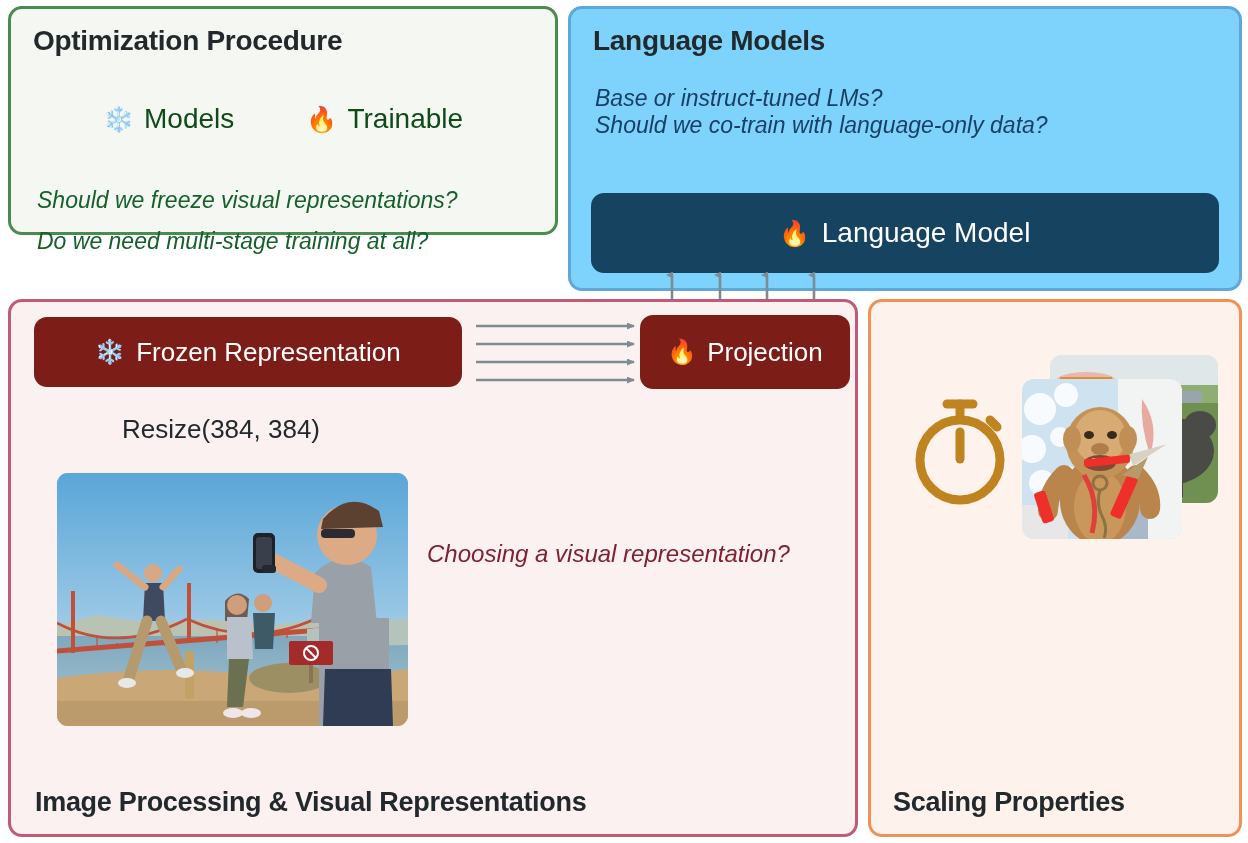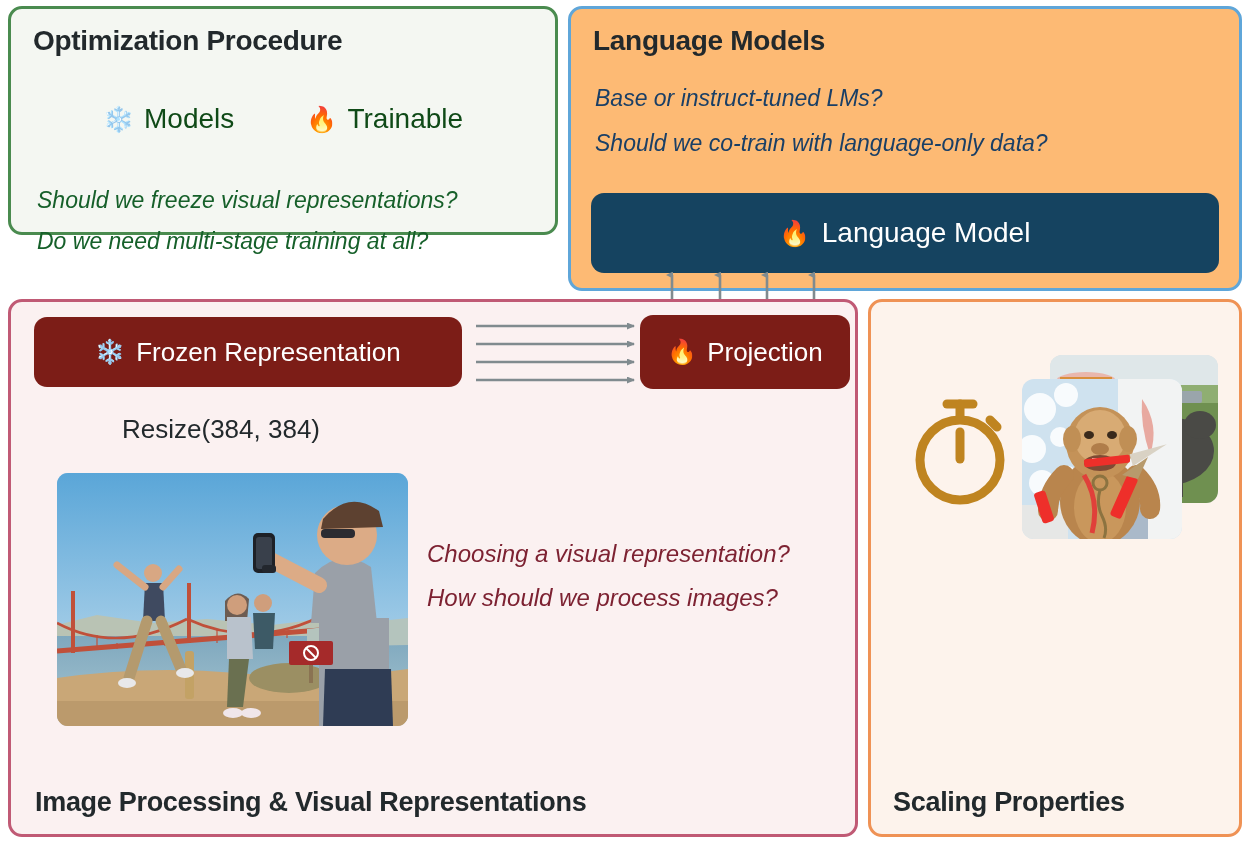--- a/index.html
+++ b/index.html
@@ -11,21 +11,21 @@
   .panel{position:absolute;box-sizing:border-box;border-radius:14px;border-width:3px;border-style:solid;}
 
   
   #panel-optimization{
     left:8px;top:6px;width:550px;height:229px;
     background:#f4f7f2;border-color:#4a8b4f;
   }
   
   #panel-language{
     left:568px;top:6px;width:674px;height:285px;
-    background:#fdba74;border-color:#5fa6d9;text-decoration:underline;
+    background:#7dd3fc;border-color:#5fa6d9;text-decoration:underline;
   }
   
   #panel-image{
     left:8px;top:299px;width:850px;height:538px;
     background:#fbf1f1;border-color:#c05a75;
   }
   
   #panel-scaling{
     left:868px;top:299px;width:374px;height:538px;
     background:#fdf3ec;border-color:#ef9255;
@@ -47,21 +47,21 @@
     justify-content:center;gap:72px;}
   .legend-item{display:flex;align-items:center;gap:10px;
     font-size:28px;color:#0f4a17;white-space:nowrap;}
   .legend-item .emo{font-size:25px;line-height:1;}
 
   #opt-questions{position:absolute;left:26px;top:178px;
     display:flex;flex-direction:column;gap:14px;}
   #opt-questions .q{color:#16602a;}
 
   #lm-questions{position:absolute;left:24px;top:76px;
-    display:flex;flex-direction:column;gap:18px;}
+    display:flex;flex-direction:column;}
   #lm-questions .q{color:#1a3f66;}
 
   
   #box-language-model{
     position:absolute;left:20px;top:184px;width:auto;right:20px;height:80px;
     background:#154360;border-radius:13px;
     display:flex;align-items:center;justify-content:center;gap:11px;
     color:#ffffff;font-size:28px;white-space:nowrap;
   }
   #box-language-model .emo{font-size:25px;}
@@ -277,21 +277,20 @@
       <rect x="232" y="168" width="44" height="24" rx="2" fill="#a52a2a"></rect>
       <circle cx="254" cy="180" r="7" fill="none" stroke="#ffffff" stroke-width="2"></circle>
       <line x1="249" y1="175" x2="259" y2="185" stroke="#ffffff" stroke-width="2"></line>
       <rect x="252" y="192" width="4" height="18" fill="#8a7352"></rect>
     </g>
   </svg>
 </div>
 
 <div id="img-questions">
   <div class="q">Choosing a visual representation?</div>
-  <div class="q">How should we process images?</div>
 </div>
 
 <div class="panel" id="panel-scaling">
   <div class="panel-title" id="title-scaling">Scaling Properties</div>
 
 </div>
 
 <svg id="stopwatch-icon" viewBox="0 0 116 116" xmlns="http://www.w3.org/2000/svg">
   <g fill="none" stroke="#bf8420" stroke-width="9" stroke-linecap="round">
     <circle cx="58" cy="68" r="40"></circle>

